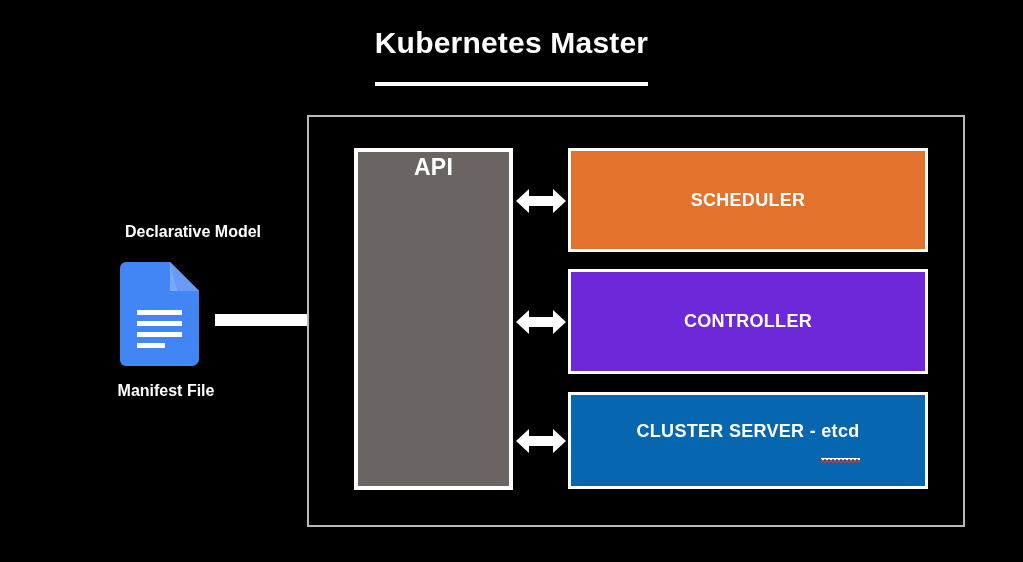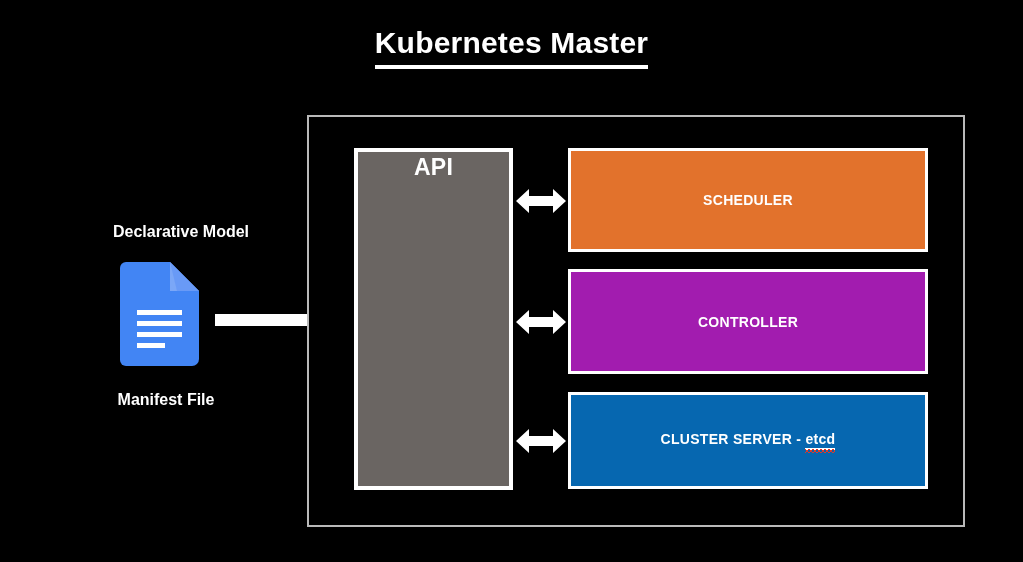--- a/index.html
+++ b/index.html
@@ -26,27 +26,27 @@
     color: #ffffff;
     font-size: 30px;
     font-weight: bold;
     letter-spacing: 0.2px;
     line-height: 38px;
     white-space: nowrap;
   }
   #slide-title .title-text {
     display: inline-block;
     border-bottom: 4px solid #ffffff;
-    padding-bottom: 3px;
+    padding-bottom: 20px;
   }
 
   
   #declarative-label {
     position: absolute;
-    left: 0px;
+    left: 12px;
     top: 221px;
     width: 336px;
     text-align: center;
     color: #ffffff;
     font-size: 16px;
     font-weight: bold;
     line-height: 22px;
     white-space: nowrap;
     padding-left: 13px;
   }
@@ -56,21 +56,21 @@
     left: 120px;
     top: 262px;
     width: 79px;
     height: 104px;
   }
   #doc-icon svg { display: block; width: 79px; height: 104px; }
 
   #manifest-caption {
     position: absolute;
     left: 0px;
-    top: 383px;
+    top: 374px;
     width: 332px;
     text-align: center;
     color: #ffffff;
     font-size: 16px;
     font-weight: bold;
     line-height: 33px;
   }
   #manifest-caption div { white-space: nowrap; }
 
   
@@ -124,36 +124,36 @@
     left: 568px;
     width: 360px;
     border: 3px solid #ffffff;
     box-sizing: border-box;
     display: flex;
     align-items: center;
     justify-content: center;
   }
   .component-box .box-label {
     color: #ffffff;
-    font-size: 14px;
+    font-size: 18px;
     font-weight: bold;
     text-align: center;
     letter-spacing: 0.3px;
     white-space: nowrap;
   }
   #box-scheduler  { top: 148px; height: 104px; background: #E2722C; }
-  #box-controller { top: 269px; height: 105px; background: #a21caf; }
+  #box-controller { top: 269px; height: 105px; background: #6d28d9; }
   #box-cluster-store { top: 392px; height: 97px; background: #0667B0; }
 
   
   .etcd-word {
     position: relative;
     display: inline-block;
     border-bottom: 2px solid #ffffff;
-    padding-bottom: 1px;
+    padding-bottom: 16px;
   }
   .etcd-word::after {
     content: "";
     position: absolute;
     left: 0;
     right: 0;
     bottom: -5px;
     height: 4px;
     background-image:
       linear-gradient(45deg, transparent 40%, #e03a28 40%, #e03a28 60%, transparent 60%),

